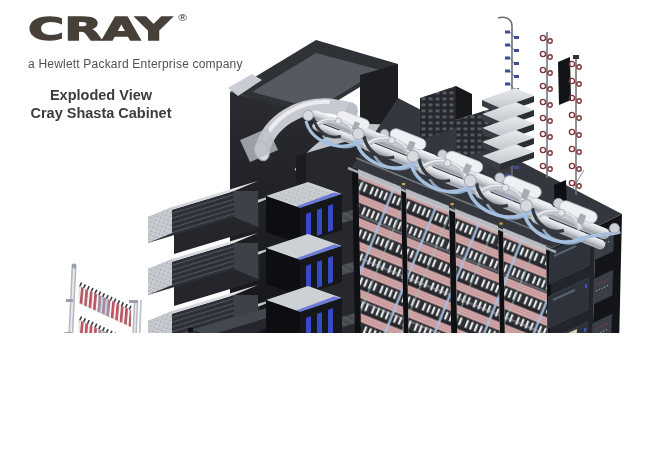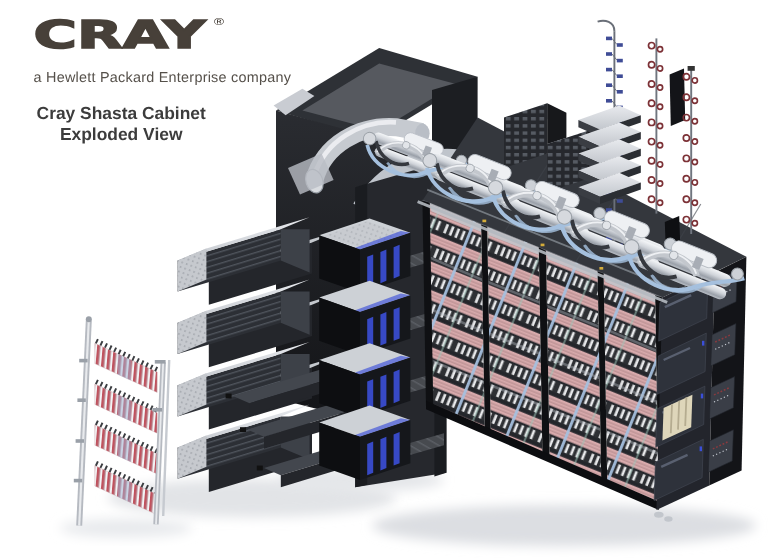--- a/index.html
+++ b/index.html
@@ -1,16 +1,16 @@
 <!DOCTYPE html>
 <html style="--logo-color: #474039; --tagline-color: #55504a; --title-color: #3c3c3c; --cabinet-dark: #17181c; --cabinet-mid: #34373d; --panel-gray: #4b4e54; --silver-light: #d9dce0; --chrome: #c6cad0; --cable-pink: #d8aaac; --hose-dark: #2e3034; --hose-stripe: #e8e9eb; --tube-blue: #a5c0de; --slot-blue: #3b4fd8; --unit-beige: #ded6ba; --fin-red: #c0525e; --connector-maroon: #7c3136; --connector-blue: #3f4c96; --shadow: #dcdee2;"><head>
 <meta charset="utf-8">
 <style>
   html,body{margin:0;padding:0;background:#fff;}
-  .page{position:relative;width:650px;height:465px;background:#ffffff;overflow:hidden;
+  .page{position:relative;width:650px;height:333px;background:#ffffff;overflow:hidden;
         font-family:"Liberation Sans", sans-serif;}
   .scene{position:absolute;left:0;top:0;width:650px;height:465px;}
   header{position:absolute;left:28px;top:8px;z-index:5;}
   .logo-svg{display:block;width:200px;height:48px;}
   .logo-text{font-family:"DejaVu Sans", sans-serif;font-weight:bold;font-size:40px;
              fill:var(--logo-color,#474039);stroke:var(--logo-color,#474039);stroke-width:1.6;}
   .logo-reg{font-family:"DejaVu Sans", sans-serif;font-size:10px;fill:var(--logo-color,#474039);}
   .tagline{margin-top:1px;font-size:12px;letter-spacing:0.2px;color:var(--tagline-color,#55504a);}
   .title-block{position:absolute;left:12px;top:86px;width:178px;text-align:center;z-index:5;}
   .title-line{font-size:14.5px;font-weight:bold;line-height:18px;color:var(--title-color,#3c3c3c);}
@@ -24,22 +24,22 @@
     <svg class="logo-svg" viewBox="0 0 200 48">
       <g transform="scale(1.12,0.8)">
         <text class="logo-text" x="0" y="40" textLength="128" lengthAdjust="spacingAndGlyphs">CRAY</text>
         <text class="logo-reg" x="133" y="16">®</text>
       </g>
     </svg>
     <div class="tagline">a Hewlett Packard Enterprise company</div>
   </header>
 
   <div class="title-block">
+    <div class="title-line">Exploded View</div>
     <div class="title-line">Cray Shasta Cabinet</div>
-    <div class="title-line">Exploded View</div>
   </div>
 
   <svg class="scene" viewBox="0 0 650 465">
     <defs>
       <filter id="soft" x="-40%" y="-40%" width="180%" height="180%">
           <feGaussianBlur stdDeviation="5"></feGaussianBlur>
         </filter>
       <linearGradient id="gChrome" x1="0" y1="0" x2="0" y2="1">
         <stop offset="0" stop-color="#f4f6f8"></stop>
           <stop offset="0.45" stop-color="#cfd3d9"></stop>

